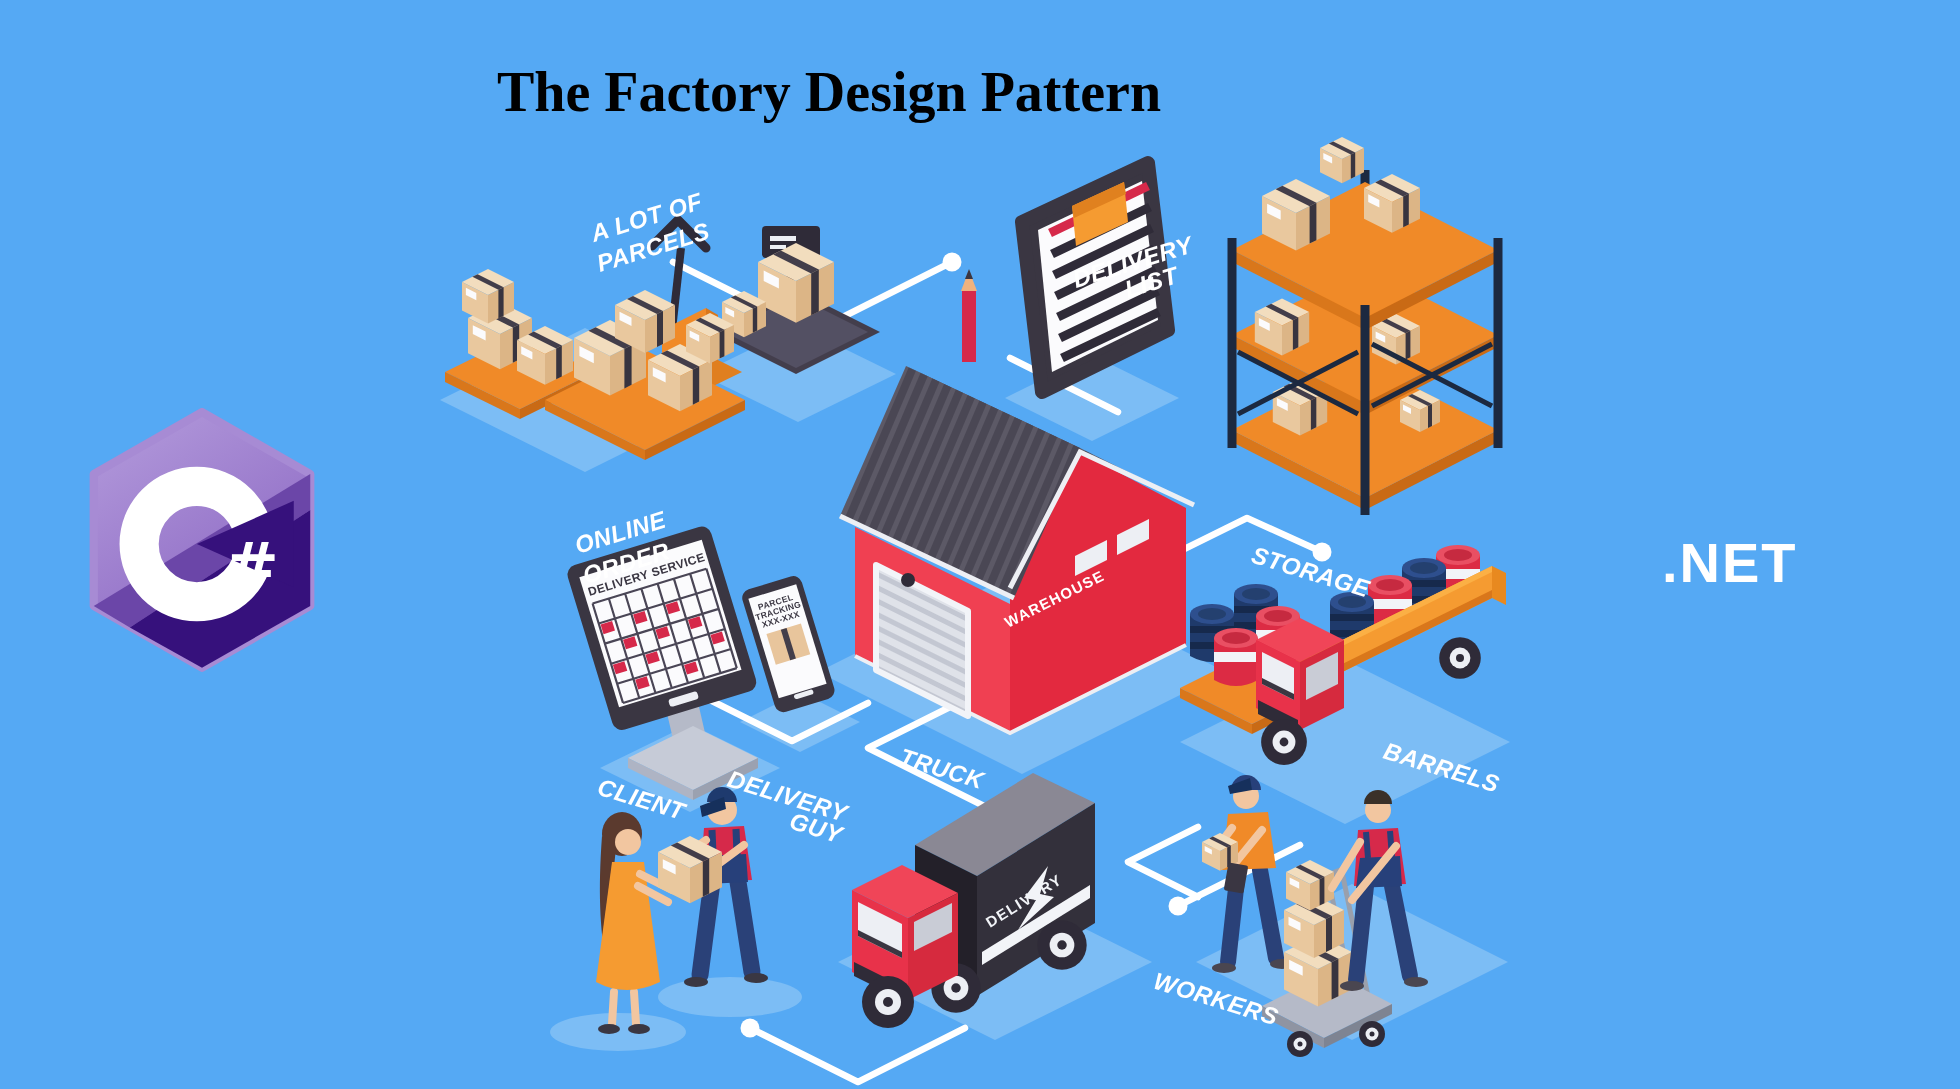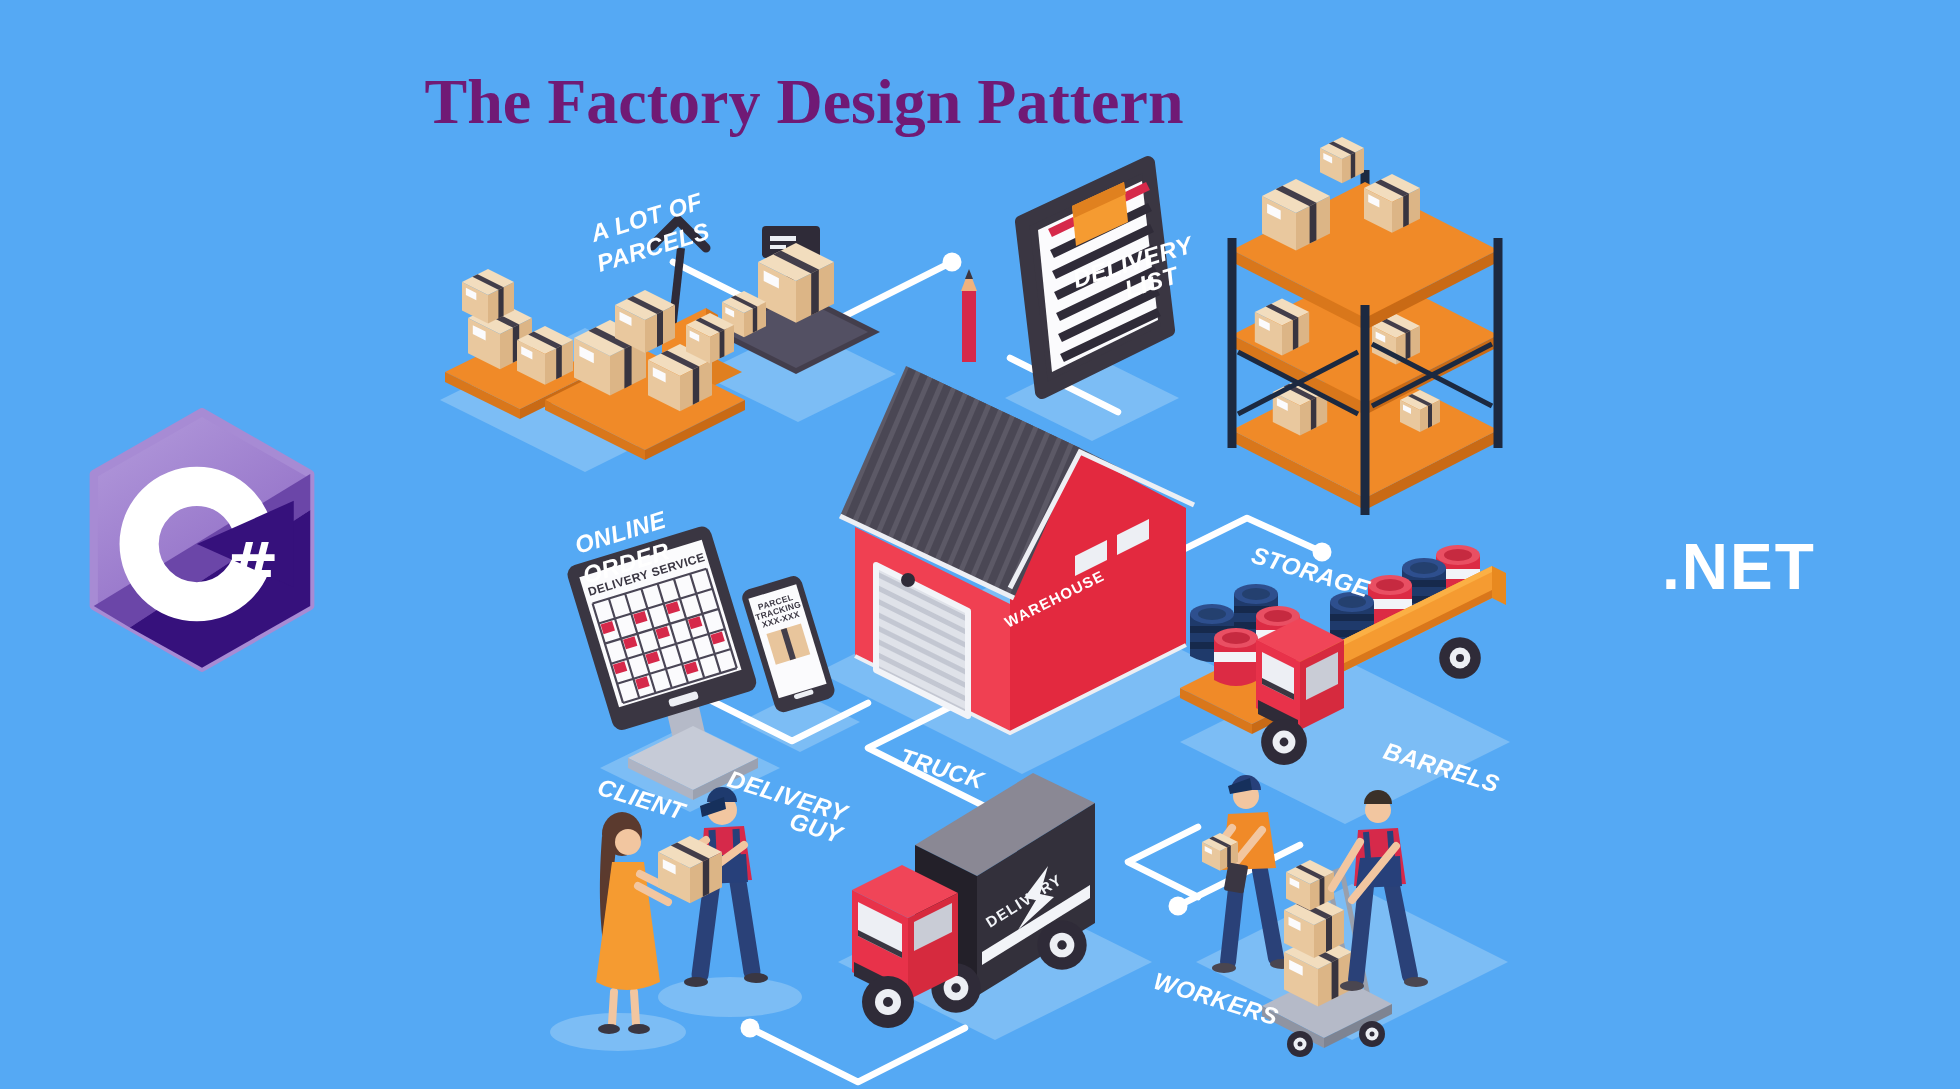--- a/index.html
+++ b/index.html
@@ -1,21 +1,21 @@
 <!DOCTYPE html>
 <html><head>
 <meta charset="utf-8">
 <style>
   html,body{margin:0;padding:0;background:#55A9F4;}
   .page{position:relative;width:1960px;height:1089px;background:#55A9F4;overflow:hidden;
         font-family:"Liberation Sans",sans-serif;}
-  .title{position:absolute;left:284px;top:22px;width:1040px;text-align:center;
-         font-family:"Liberation Serif",serif;font-weight:700;font-size:64px;color:#701a75;}
+  .title{position:absolute;left:309px;top:22px;width:1040px;text-align:center;
+         font-family:"Liberation Serif",serif;font-weight:700;font-size:56px;color:#000000;}
   .dotnet{position:absolute;left:1662px;top:530px;font-family:"Liberation Sans",sans-serif;
-          font-weight:600;font-size:64px;color:#ffffff;letter-spacing:2px;}
+          font-weight:600;font-size:56px;color:#ffffff;letter-spacing:2px;}
   .scene{position:absolute;left:0;top:0;}
   .cslogo{position: absolute;left:72px;top:408px;}
   text.lbl{fill:#ffffff;font-family:"Liberation Sans",sans-serif;font-weight:bold;
            font-style:italic;font-size:24px;letter-spacing:.5px;}
   text.sign{fill:#ffffff;font-family:"Liberation Sans",sans-serif;font-weight:bold;
             font-size:15px;letter-spacing:1.2px;}
   text.mhead{fill:#3A3642;font-family:"Liberation Sans",sans-serif;font-weight:bold;
              font-size:12px;letter-spacing:.4px;}
   text.ptxt{fill:#3A3642;font-family:"Liberation Sans",sans-serif;font-weight:bold;
             font-size:8.5px;letter-spacing:.3px;}

